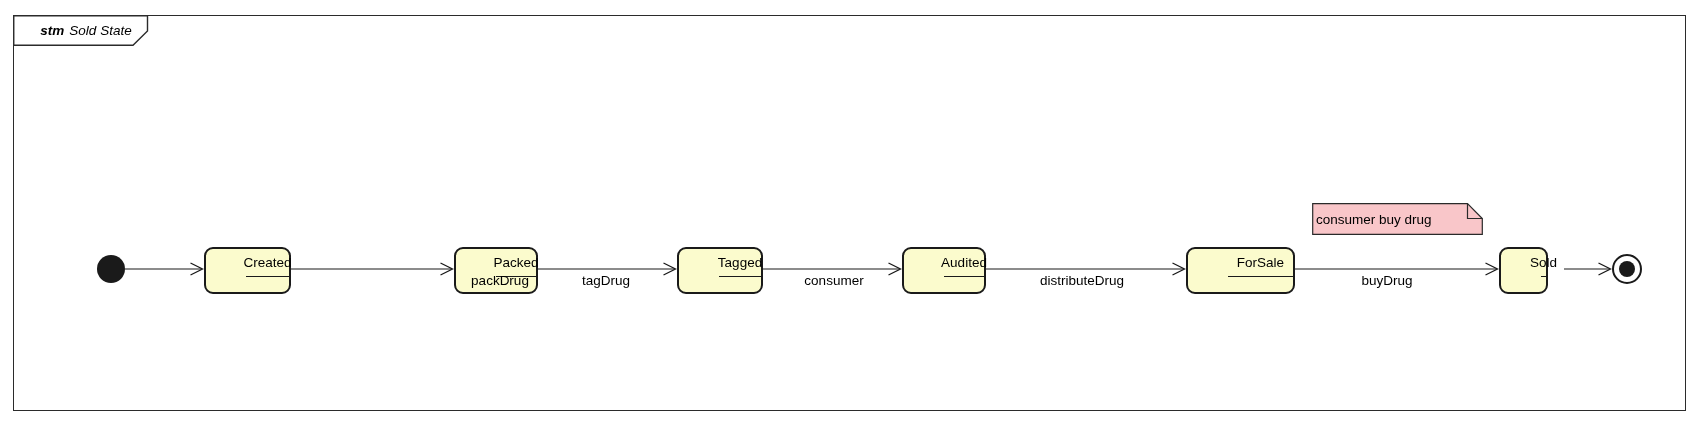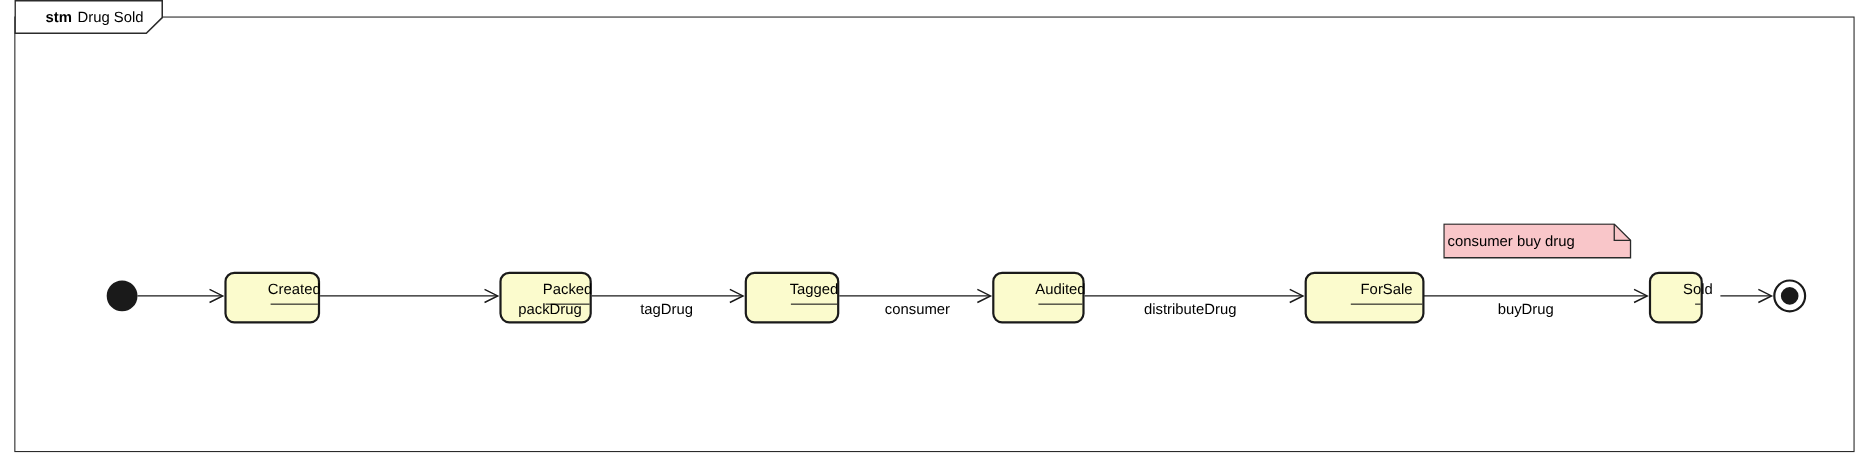--- a/index.html
+++ b/index.html
@@ -12,21 +12,21 @@
     --frame-border:#2b2b2b;
     --text:#000000;
   }
   html,body{margin:0;padding:0;background:var(--bg);}
   body{font-family:"Liberation Sans","DejaVu Sans",sans-serif;color:var(--text);}
   #canvas{position:relative;width:1697px;height:425px;background:var(--bg);overflow:hidden;}
 
   
   .frame{position:absolute;left:13px;top:15px;width:1673px;height:396px;
          border:1.5px solid var(--frame-border);box-sizing:border-box;background:transparent;}
-  .frame-tab{position:absolute;left:13px;top:0;width:136px;height:26px;}
+  .frame-tab{position:absolute;left:13px;top:15px;width:136px;height:26px;font-style:italic;}
   .frame-tab svg{display:block;}
   .frame-tab-text{position:absolute;left:17px;top:0;width:112px;height:30px;
                   display:flex;align-items:center;justify-content:center;
                   font-size:13.5px;white-space:nowrap;}
   .frame-tab-text b{margin-right:5px;}
 
   
   #wires{position:absolute;left:0;top:0;width:1697px;height:425px;}
   .wire{stroke:var(--line);stroke-width:1.2;fill:none;}
   .arrowhead{stroke:var(--line);stroke-width:1.3;fill:none;}
@@ -59,21 +59,21 @@
 <div id="canvas">
 
   <div class="frame"></div>
 
   <div class="frame-tab">
     <svg width="136" height="31" viewBox="0 0 136 31">
       <polygon points="0.75,0.75 134.5,0.75 134.5,16 120,30.2 0.75,30.2" fill="#ffffff" stroke="var(--frame-border)" stroke-width="1.4"></polygon>
     </svg>
     <div class="frame-tab-text">
       <b>stm</b>
-      <span>Drug Sold</span>
+      <span>Sold State</span>
     </div>
   </div>
 
   <svg id="wires">
     <defs>
       <marker id="arrow" viewBox="-16 -9 18 18" refX="-0.5" refY="0" markerWidth="18" markerHeight="18" orient="auto" markerUnits="userSpaceOnUse">
         <path class="arrowhead" d="M-12,-6 L0,0 L-12,6"></path>
       </marker>
     </defs>
 

